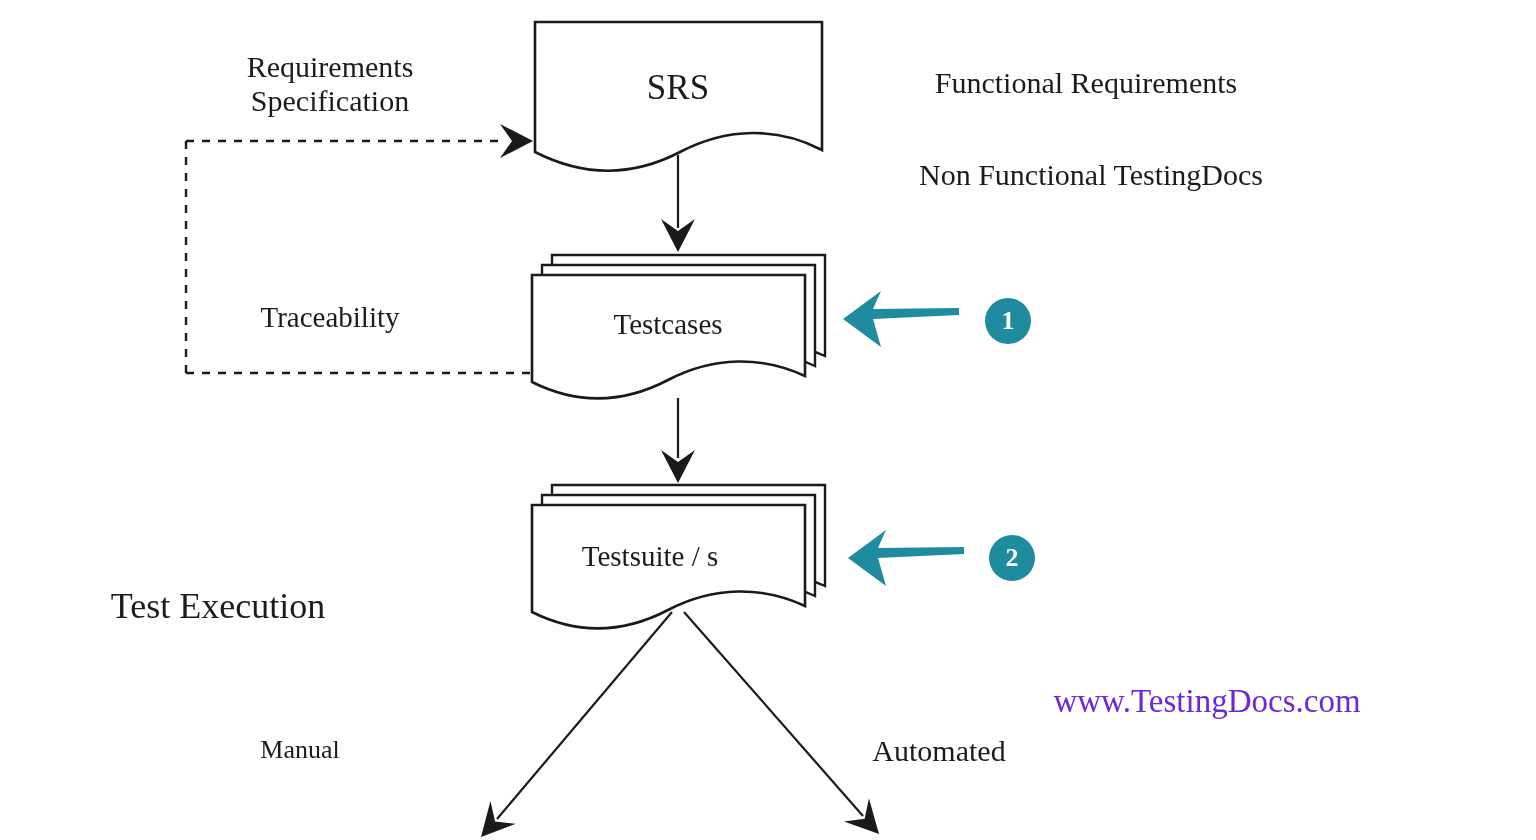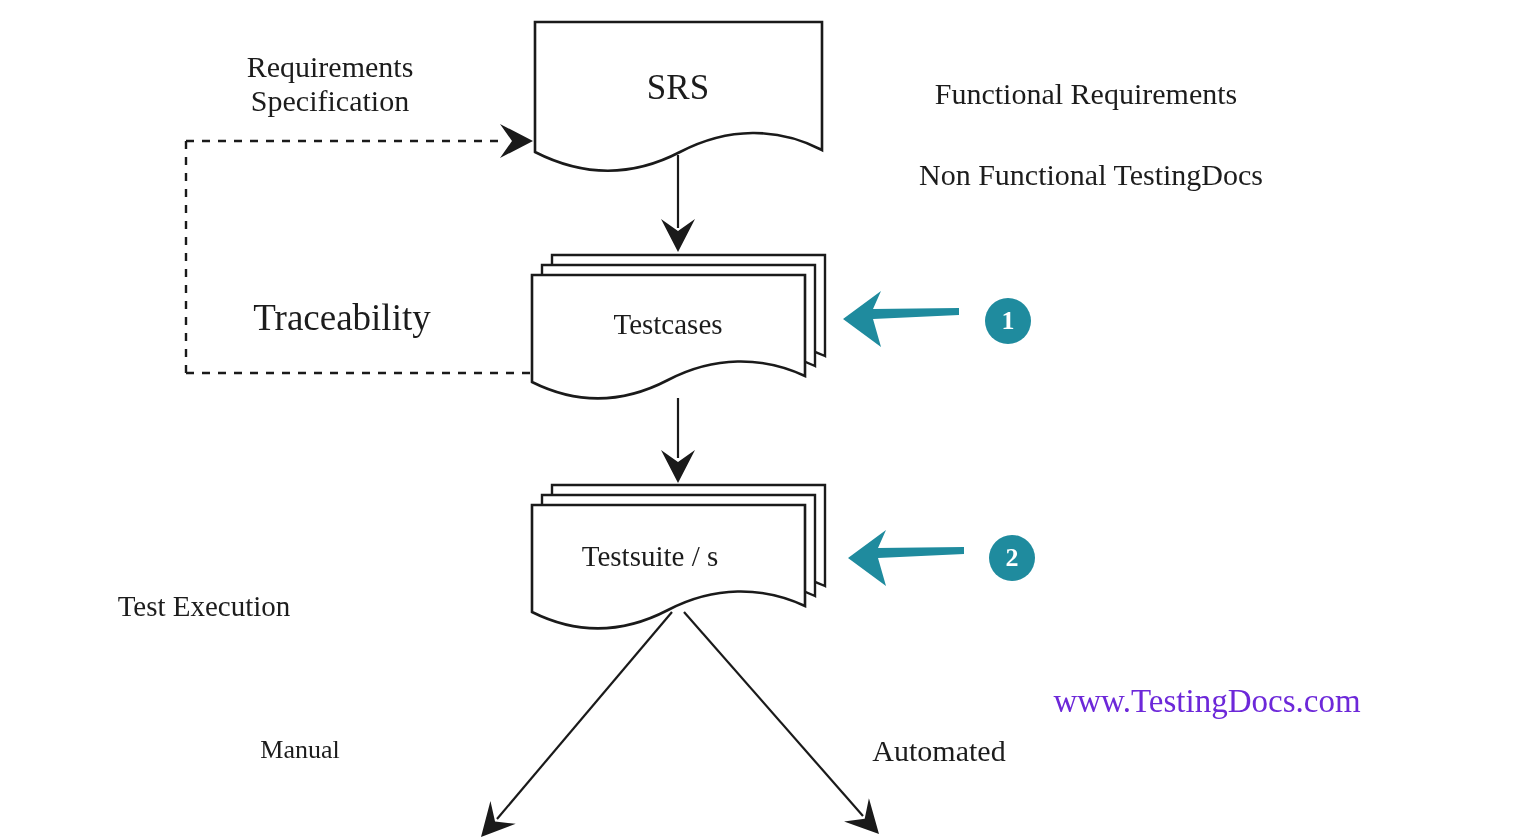--- a/index.html
+++ b/index.html
@@ -74,31 +74,31 @@
       <polygon points="0,0 38,-28 30,-10 116,-11 116,-4 30,0 38,28" fill="#1F8B9E"></polygon>
     </g>
     <circle cx="1012" cy="558" r="23" fill="#1F8B9E"></circle>
   </svg>
 
   <div class="lbl" style="left:330px;top:84px;font-size:30px;">Requirements
 Specification</div>
 
   <div class="lbl" style="left:678px;top:88px;font-size:35px;">SRS</div>
 
-  <div class="lbl" style="left:1086px;top:94px;font-size:30px;">Functional Requirements</div>
+  <div class="lbl" style="left:1086px;top:83px;font-size:30px;">Functional Requirements</div>
 
   <div class="lbl" style="left:1091px;top:175px;font-size:30px;">Non Functional TestingDocs</div>
 
-  <div class="lbl" style="left:342px;top:318px;font-size:37px;">Traceability</div>
+  <div class="lbl" style="left:330px;top:318px;font-size:29px;">Traceability</div>
 
   <div class="lbl" style="left:668px;top:325px;font-size:29px;">Testcases</div>
 
   <div class="lbl" style="left:650px;top:557px;font-size:29px;">Testsuite / s</div>
 
-  <div class="lbl" style="left:204px;top:607px;font-size:29px;">Test Execution</div>
+  <div class="lbl" style="left:218px;top:607px;font-size:36px;">Test Execution</div>
 
   <div class="lbl" style="left:300px;top:750px;font-size:26px;">Manual</div>
 
   <div class="lbl" style="left:939px;top:751px;font-size:30px;">Automated</div>
 
   <div class="lbl watermark" style="left:1207px;top:702px;font-size:33px;">www.TestingDocs.com</div>
 
   <div class="badge-num" style="left:1008px;top:321px;font-size:26px;">1</div>
 
   <div class="badge-num" style="left:1012px;top:558px;font-size:26px;">2</div>

